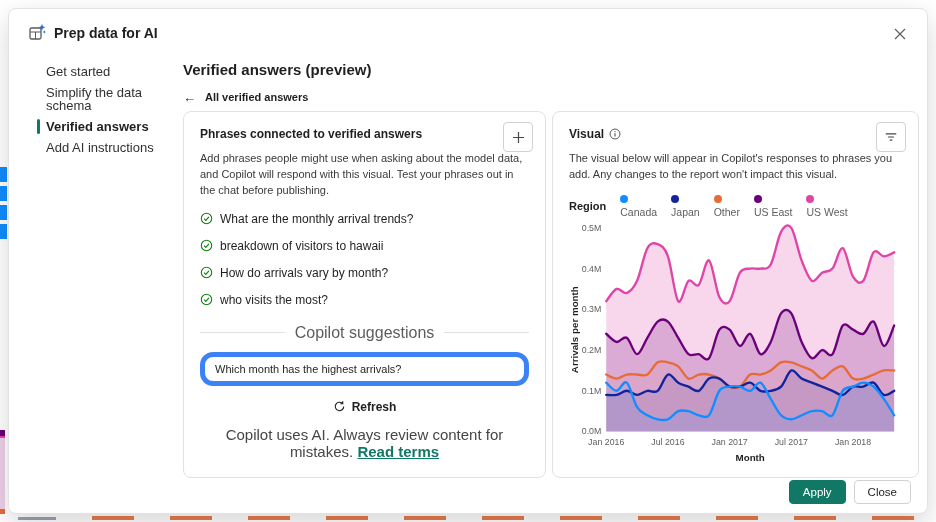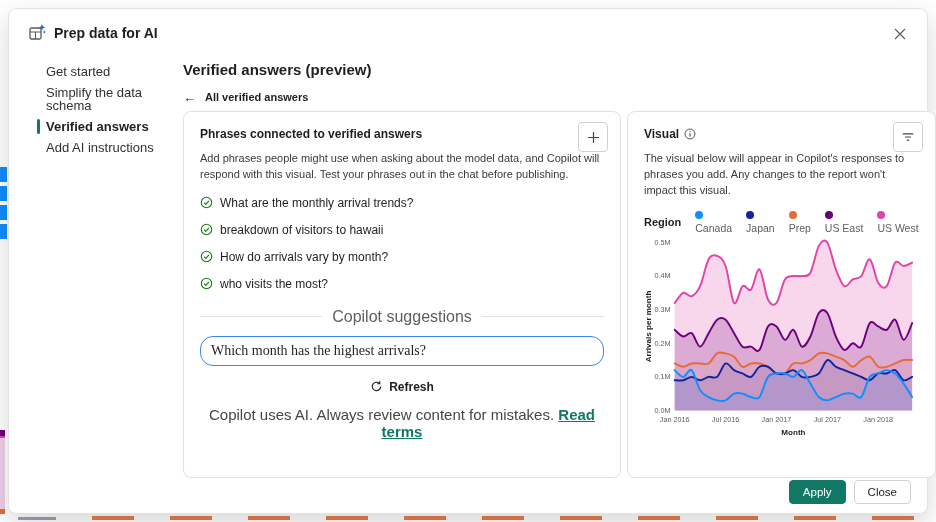--- a/index.html
+++ b/index.html
@@ -30,33 +30,33 @@
   .nav-item.selected{font-weight:bold;color:#201f1e;}
   .nav-item.selected::before{content:'';position:absolute;left:0;top:3px;bottom:3px;width:3px;border-radius:2px;background:#117865;}
 
   
   .main{position:absolute;left:174px;top:48px;right:8px;bottom:35px;}
   .page-title{margin:4px 0 0;font-size:15px;font-weight:bold;color:#201f1e;}
   .back-link{margin-top:13px;display:inline-flex;align-items:center;gap:9px;font-size:11px;font-weight:bold;color:#201f1e;cursor:pointer;}
   .back-arrow{font-size:13px;line-height:11px;color:#201f1e;}
   .cards{position:absolute;left:0;right:0;top:54px;bottom:0;display:flex;gap:6px;}
   .card{border:1px solid #e1e1e1;border-radius:8px;background:#fff;position:relative;padding:12px 16px;box-sizing:border-box;}
-  .card-left{width:438px;flex:none;}
+  .card-left{width:363px;flex:none;}
   .card-right{flex:1;}
   .card-title{font-size:12px;font-weight:bold;color:#201f1e;display:inline-flex;align-items:center;gap:5px;}
   .icon-btn{position:absolute;top:10px;right:12px;width:30px;height:30px;border:1px solid #d1d1d1;border-radius:4px;
     background:#fff;display:flex;align-items:center;justify-content:center;cursor:pointer;padding:0;}
   .desc{margin:9px 0 0;font-size:11px;line-height:1.45;color:#3b3a39;}
 
   
   .phrase{display:flex;align-items:center;gap:7px;margin-top:13px;font-size:12px;color:#201f1e;cursor:pointer;}
   .phrase svg{flex:none;}
   .divider{display:flex;align-items:center;gap:10px;margin-top:17px;font-size:16px;color:#605e5c;}
   .divider::before,.divider::after{content:'';flex:1;height:1px;background:#e1e1e1;}
-  .pill{margin-top:10px;border:1px solid #3b82f6;border-radius:13px;padding:6px 10px;font-size:14px;color:#201f1e;cursor:pointer;background:#fff;font-family:Liberation Serif, serif;}
+  .pill{margin-top:10px;border:5px solid #3b82f6;border-radius:13px;padding:6px 10px;font-size:11px;color:#201f1e;cursor:pointer;background:#fff;}
   .refresh{margin:13px auto 0;display:flex;align-items:center;gap:6px;background:none;border:none;
     font-family:inherit;font-size:12px;font-weight:bold;color:#201f1e;cursor:pointer;}
   .disclaimer{margin-top:11px;text-align:center;font-size:15px;color:#484644;}
   .read-terms{color:#117865;font-weight:bold;text-decoration:underline;cursor:pointer;}
 
   
   .legend{display:flex;align-items:center;gap:14px;margin-top:12px;font-size:10.5px;color:#605e5c;flex-wrap:nowrap;}
   .legend-title{font-weight:bold;color:#201f1e;font-size:11px;}
   .legend-item{display:flex;align-items:flex-start;gap:3px;white-space:nowrap;flex-direction:column;}
   .legend-dot{width:8px;height:8px;border-radius:50%;display:inline-block;}
@@ -203,21 +203,21 @@
           <span class="legend-item">
               <i class="legend-dot" style="background: rgb(17, 141, 255);"></i>
               <span>Canada</span>
             </span>
           <span class="legend-item">
               <i class="legend-dot" style="background: rgb(18, 35, 158);"></i>
               <span>Japan</span>
             </span>
           <span class="legend-item">
               <i class="legend-dot" style="background: rgb(230, 108, 55);"></i>
-              <span>Prep</span>
+              <span>Other</span>
             </span>
           <span class="legend-item">
               <i class="legend-dot" style="background: rgb(107, 0, 123);"></i>
               <span>US East</span>
             </span>
           <span class="legend-item">
               <i class="legend-dot" style="background: rgb(224, 68, 167);"></i>
               <span>US West</span>
             </span>
         </div>

